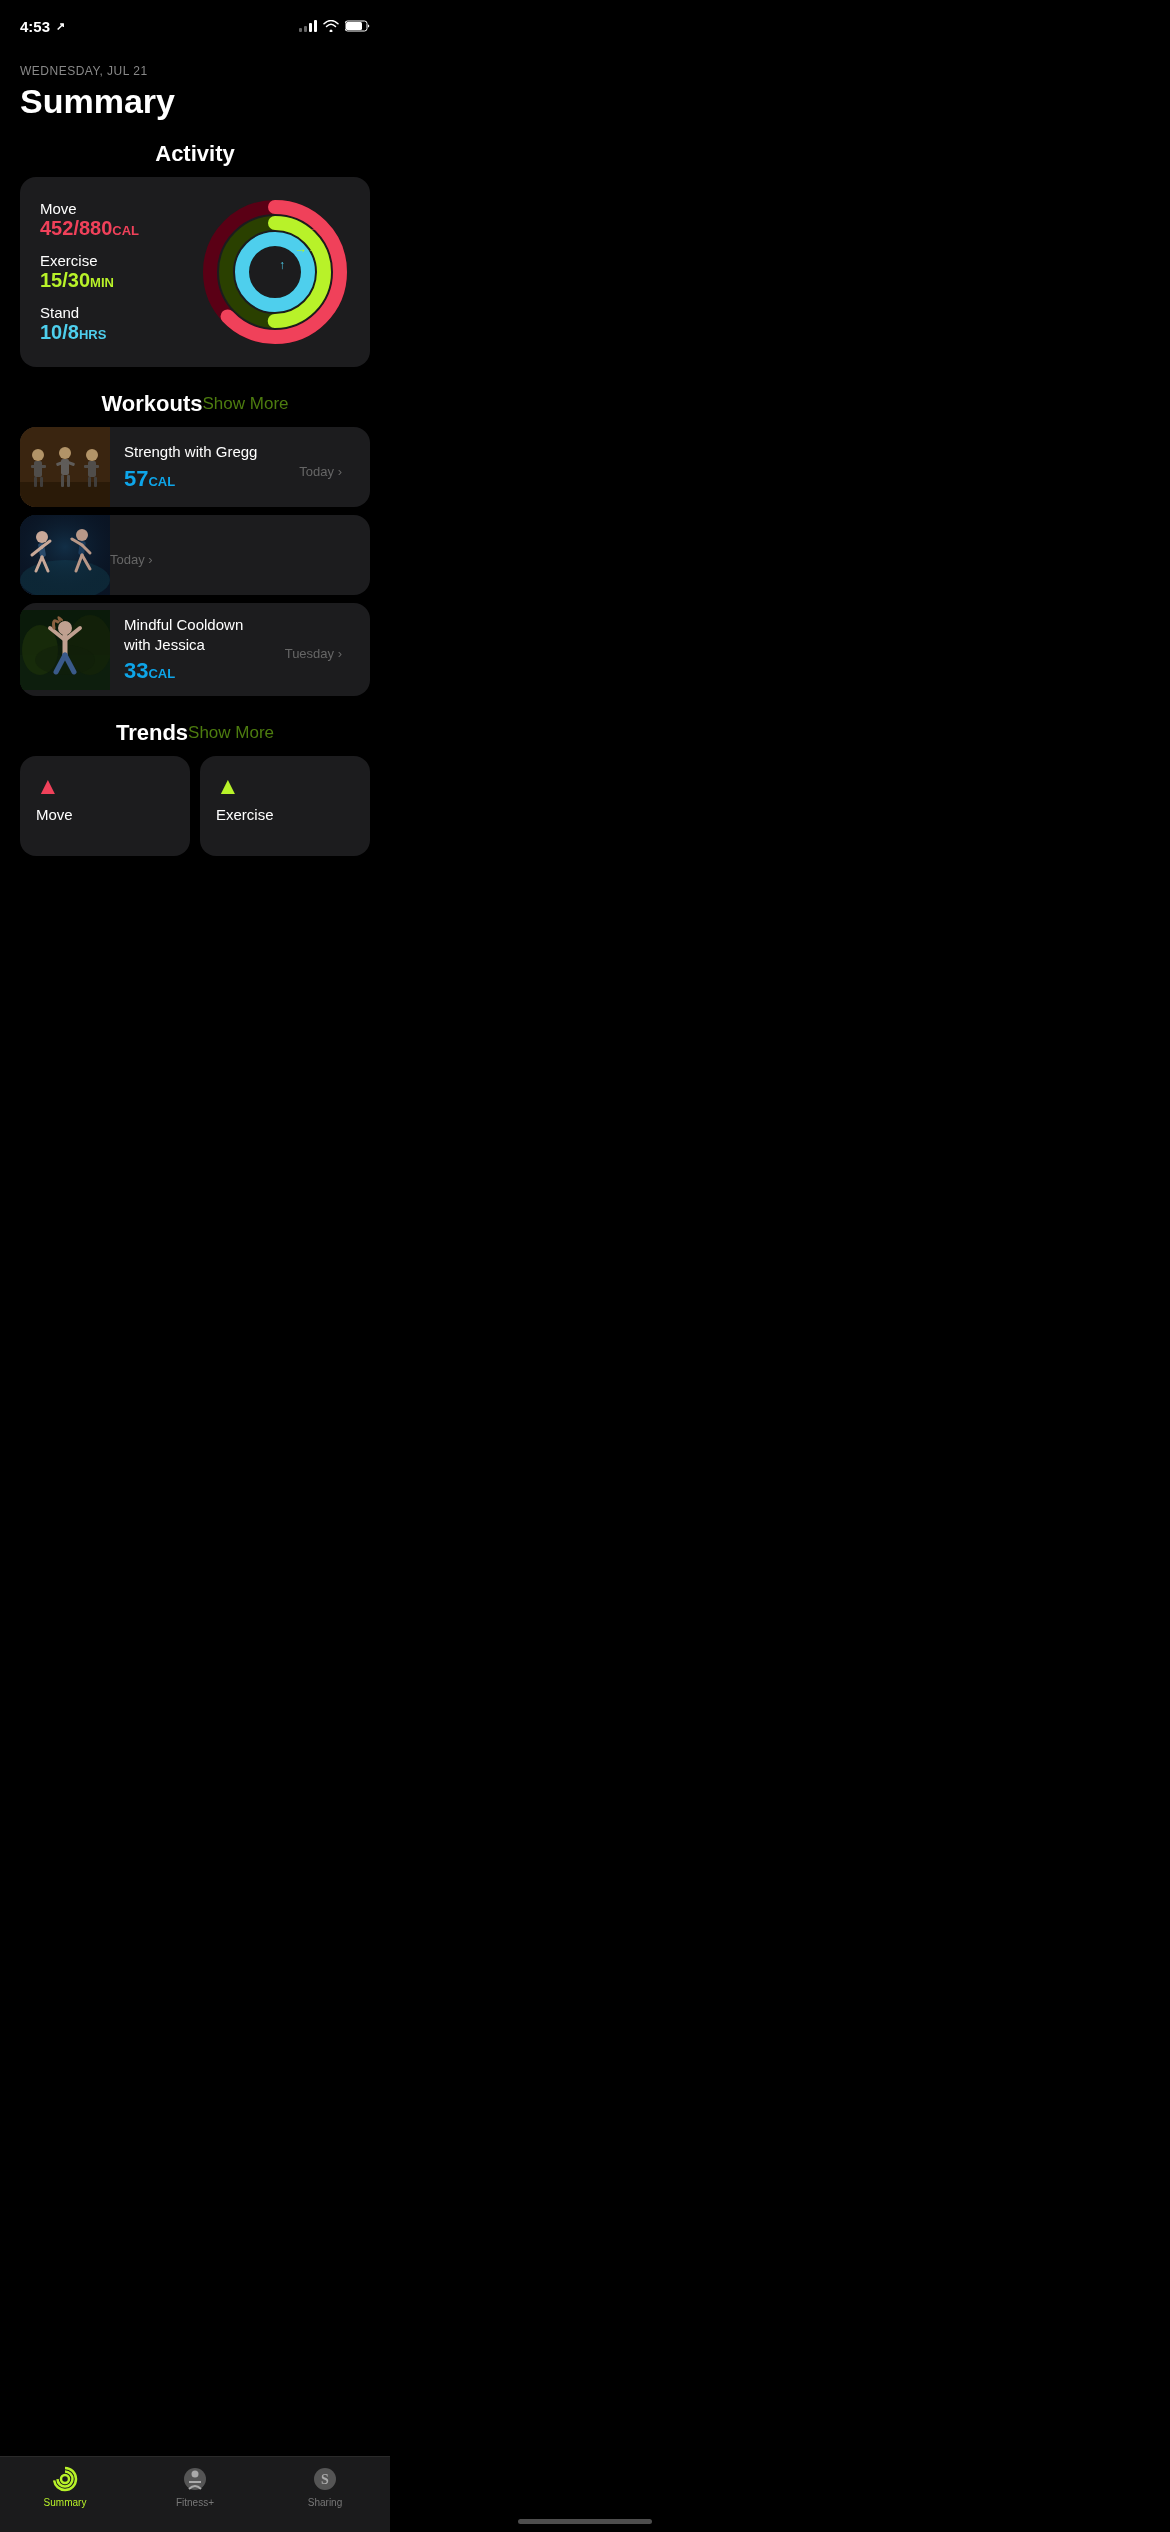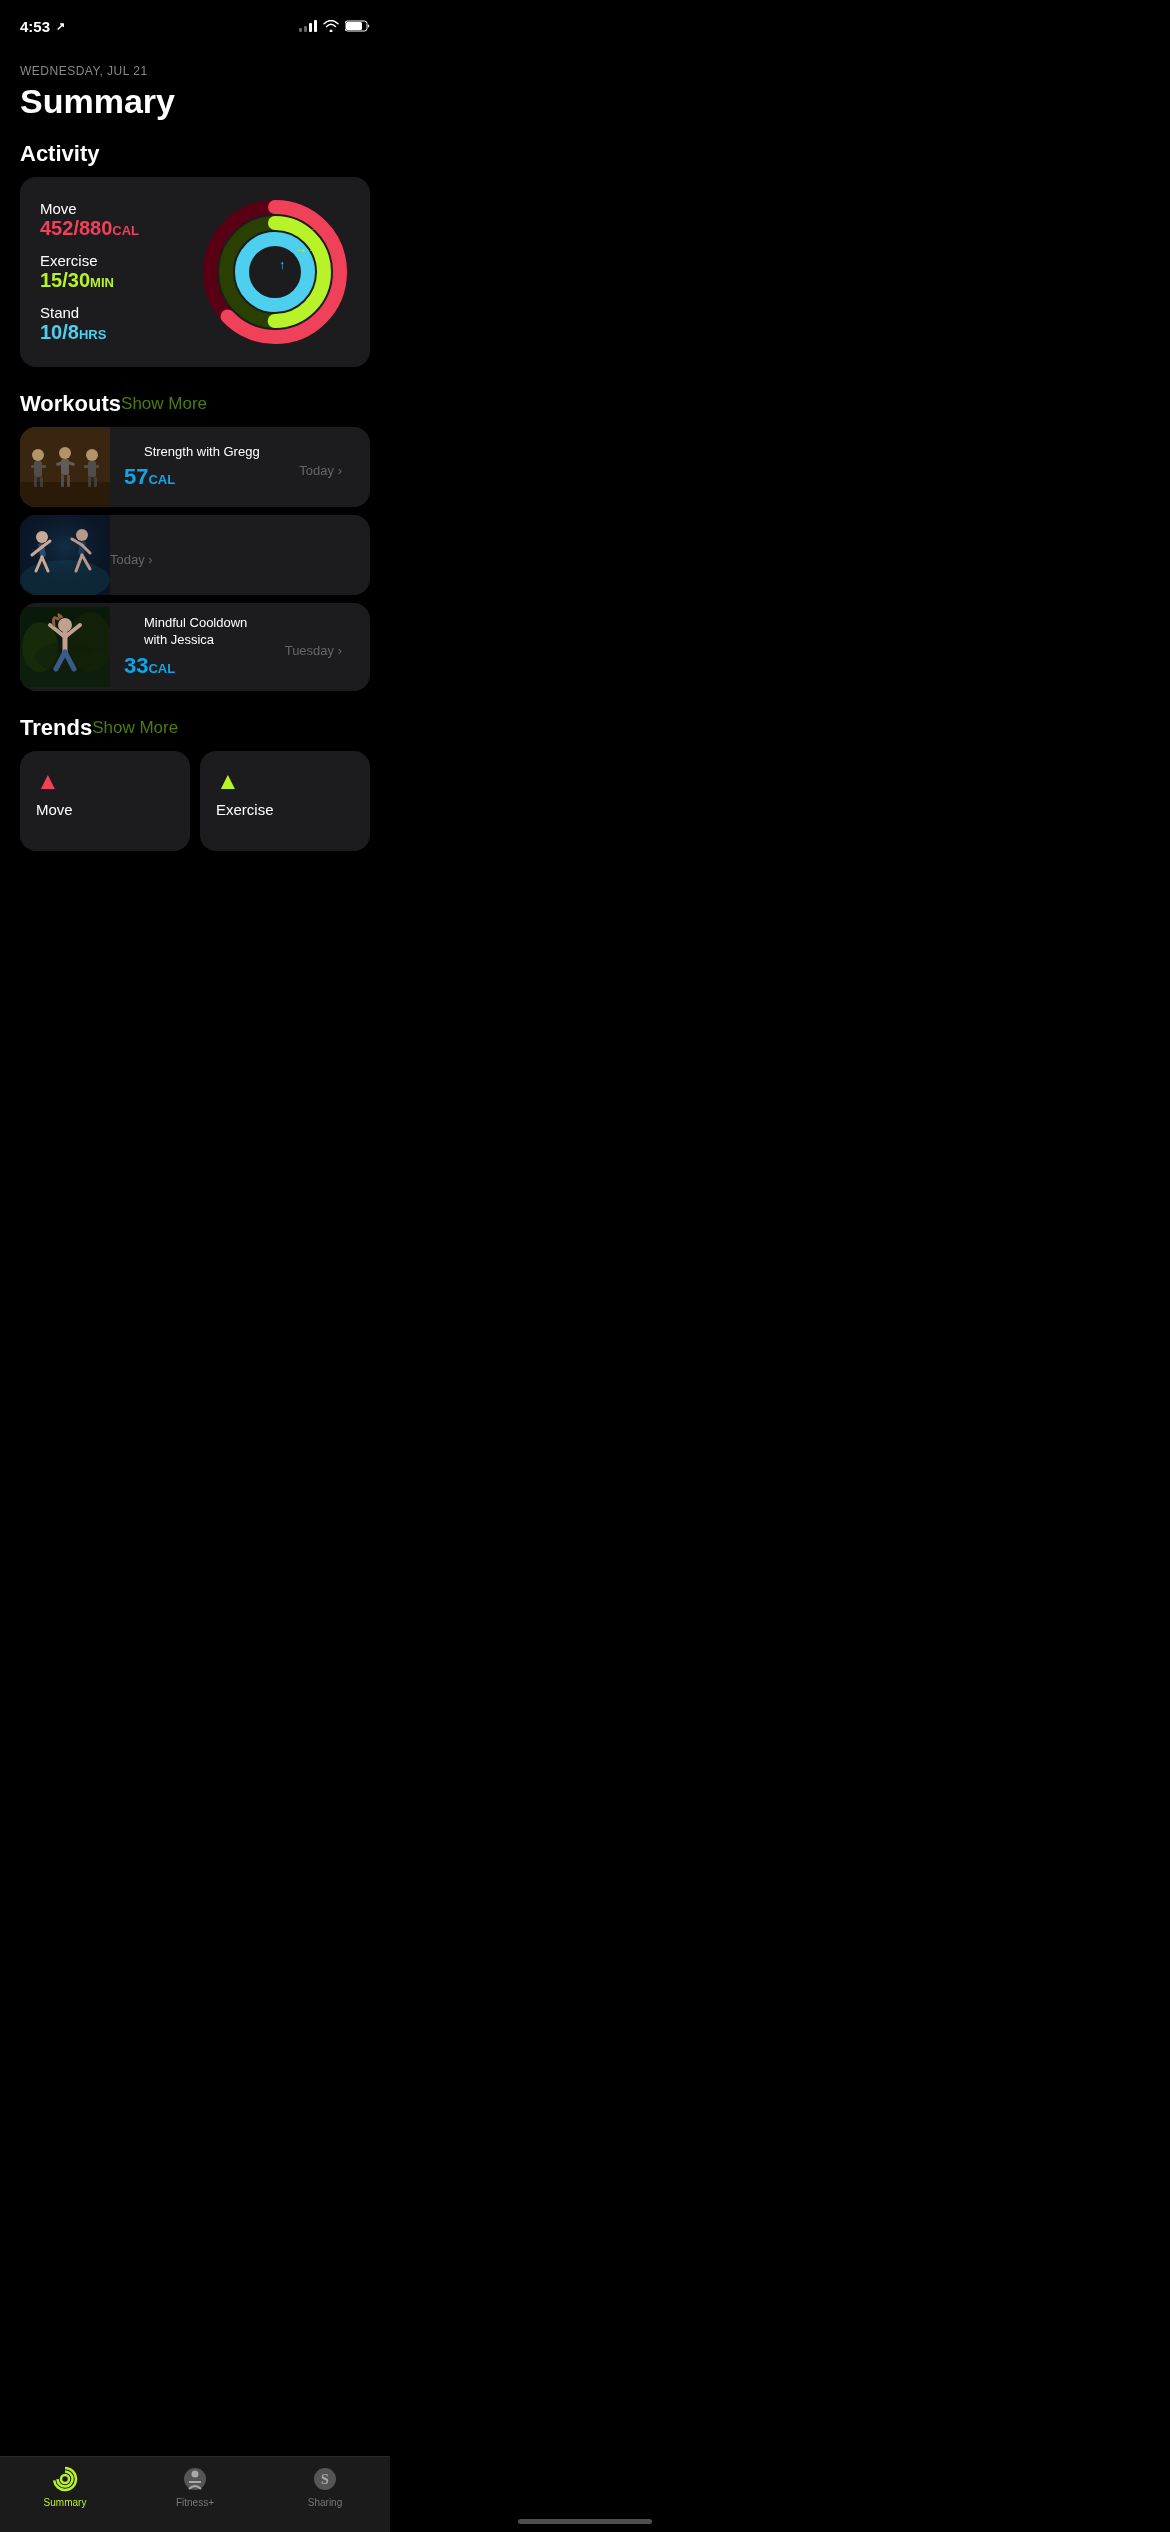--- a/index.html
+++ b/index.html
@@ -67,21 +67,21 @@
       font-size: 34px;
       font-weight: 700;
       color: #fff;
       margin-top: 4px;
       margin-bottom: 20px;
     }
 
     
     .section-header {
       display: flex;
-      justify-content: flex-start;
+      justify-content: center;
       align-items: center;
       margin-bottom: 10px;
     }
     .section-title {
       font-size: 22px;
       font-weight: 700;
       color: #fff;
     }
     .show-more-btn {
       font-size: 17px;
@@ -150,26 +150,25 @@
       height: 80px;
       flex-shrink: 0;
       position: relative;
       overflow: hidden;
     }
     .workout-info {
       flex: 1;
       padding: 12px 14px;
     }
     .workout-name {
-      font-size: 13px;
+      font-size: 15px;
       color: #fff;
       font-weight: 500;
       line-height: 1.3;
       margin-bottom: 4px;
-      margin-left: 20px;
     }
     .workout-cal {
       font-size: 22px;
       font-weight: 700;
       color: #0ea5e9;
     }
     .workout-cal .unit {
       font-size: 13px;
       font-weight: 700;
       text-transform: uppercase;

